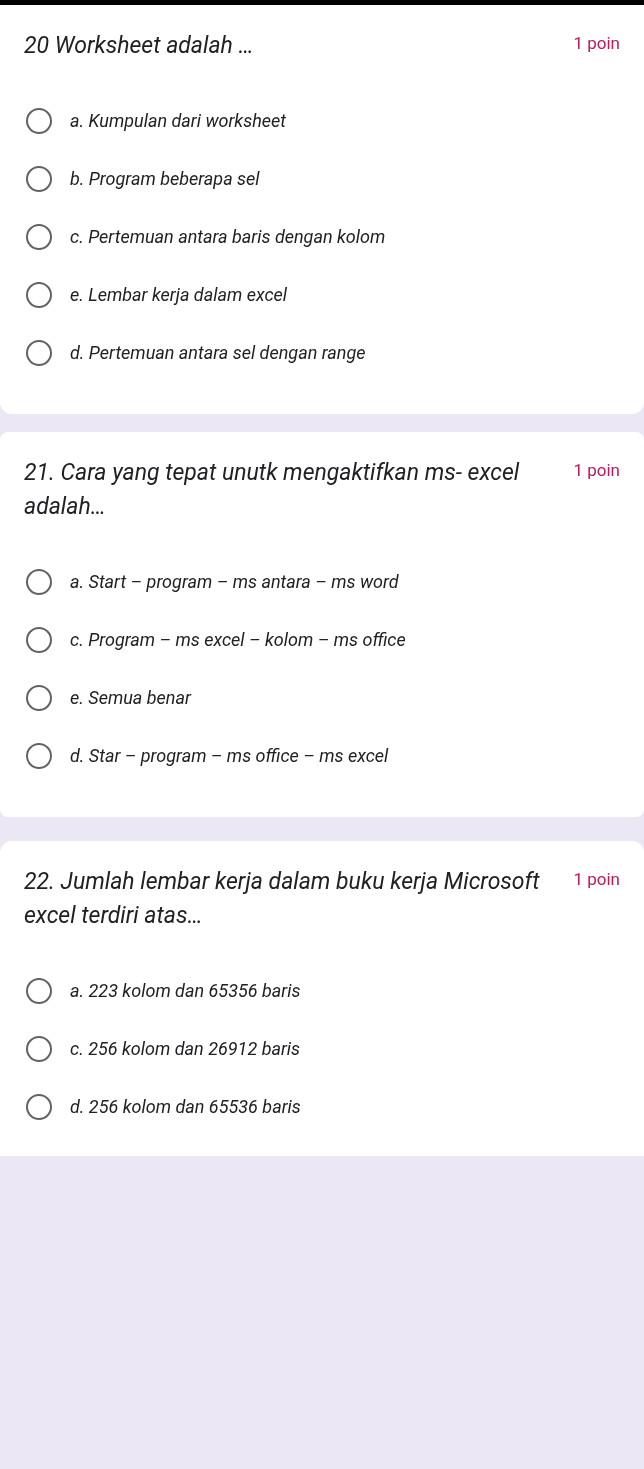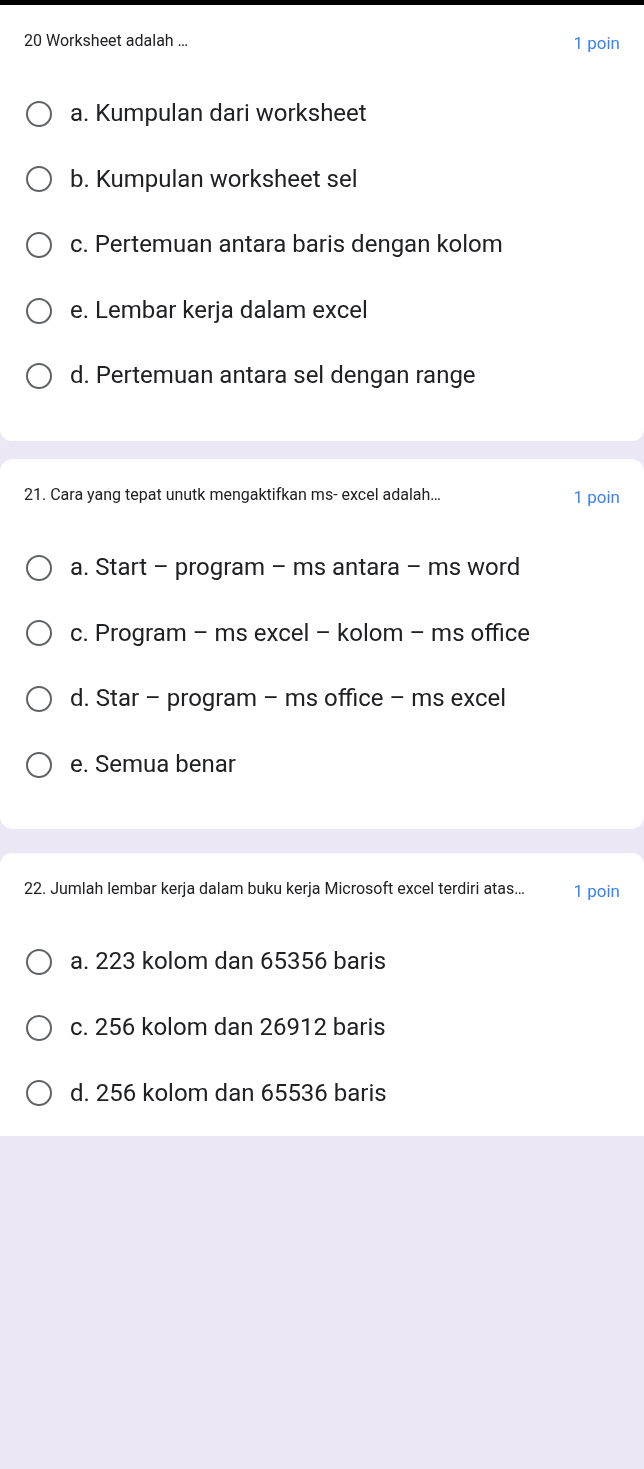--- a/index.html
+++ b/index.html
@@ -20,84 +20,86 @@
       background-color: #fff;
       border-radius: 0 0 12px 12px;
       padding: 24px 24px 32px 24px;
       margin-bottom: 18px;
     }
     .question-card:first-of-type {
       border-radius: 0 0 12px 12px;
       padding-top: 8px;
     }
     .question-card.middle {
-      border-radius: 13px;
+      border-radius: 8px;
     }
     .question-card.last {
       border-radius: 12px 12px 0 0;
       margin-bottom: 0;
-      padding-bottom: 10px;
+      padding-bottom: 20px;
       margin-top: 24px;
     }
     .question-header {
       display: flex;
       align-items: flex-start;
       justify-content: space-between;
       margin-bottom: 28px;
     }
     .question-text {
-      font-size: 16px;
+      font-size: 23px;
       color: #202124;
       line-height: 1.5;
       flex: 1;
       padding-right: 16px;
+      font-style: italic;
     }
     .points {
       font-size: 17px;
-      color: #3b82f6;
+      color: #be185d;
       white-space: nowrap;
       padding-top: 4px;
     }
     .option-row {
       display: flex;
       align-items: center;
       padding: 16px 2px;
       cursor: pointer;
     }
     .radio-circle {
       width: 26px;
       height: 26px;
       border: 2.5px solid #5f6368;
       border-radius: 50%;
       flex-shrink: 0;
       margin-right: 18px;
     }
     .option-label {
-      font-size: 24px;
+      font-size: 18px;
       color: #202124;
       line-height: 1.4;
+      font-style: italic;
     }
   </style>
 </head>
 <body>
 
 <div class="top-bar"></div>
 
 <div class="question-card">
   <div class="question-header">
     <div class="question-text">20 Worksheet adalah …</div>
     <div class="points">1 poin</div>
   </div>
   <div class="option-row">
     <span class="radio-circle"></span>
     <span class="option-label">a. Kumpulan dari worksheet</span>
   </div>
   <div class="option-row">
     <span class="radio-circle"></span>
-    <span class="option-label">b. Kumpulan worksheet sel</span>
+    <span class="option-label">b. Program beberapa sel</span>
   </div>
   <div class="option-row">
     <span class="radio-circle"></span>
     <span class="option-label">c. Pertemuan antara baris dengan kolom</span>
   </div>
   <div class="option-row">
     <span class="radio-circle"></span>
     <span class="option-label">e. Lembar kerja dalam excel</span>
   </div>
   <div class="option-row">
@@ -114,25 +116,25 @@
   <div class="option-row">
     <span class="radio-circle"></span>
     <span class="option-label">a. Start – program – ms antara – ms word</span>
   </div>
   <div class="option-row">
     <span class="radio-circle"></span>
     <span class="option-label">c. Program – ms excel – kolom – ms office</span>
   </div>
   <div class="option-row">
     <span class="radio-circle"></span>
-    <span class="option-label">d. Star – program – ms office – ms excel</span>
+    <span class="option-label">e. Semua benar</span>
   </div>
   <div class="option-row">
     <span class="radio-circle"></span>
-    <span class="option-label">e. Semua benar</span>
+    <span class="option-label">d. Star – program – ms office – ms excel</span>
   </div>
 </div>
 
 <div class="question-card last">
   <div class="question-header">
     <div class="question-text">22.  Jumlah lembar kerja dalam buku kerja Microsoft excel terdiri atas…</div>
     <div class="points">1 poin</div>
   </div>
   <div class="option-row">
     <span class="radio-circle"></span>

